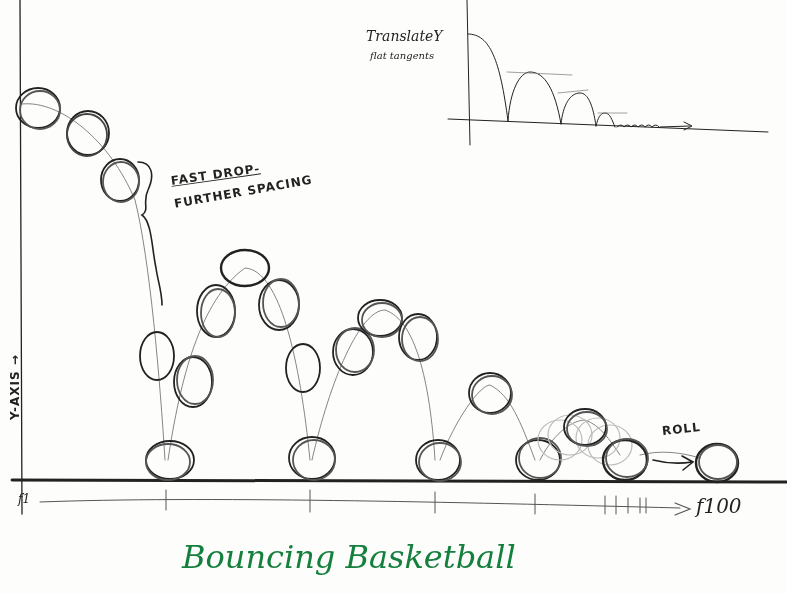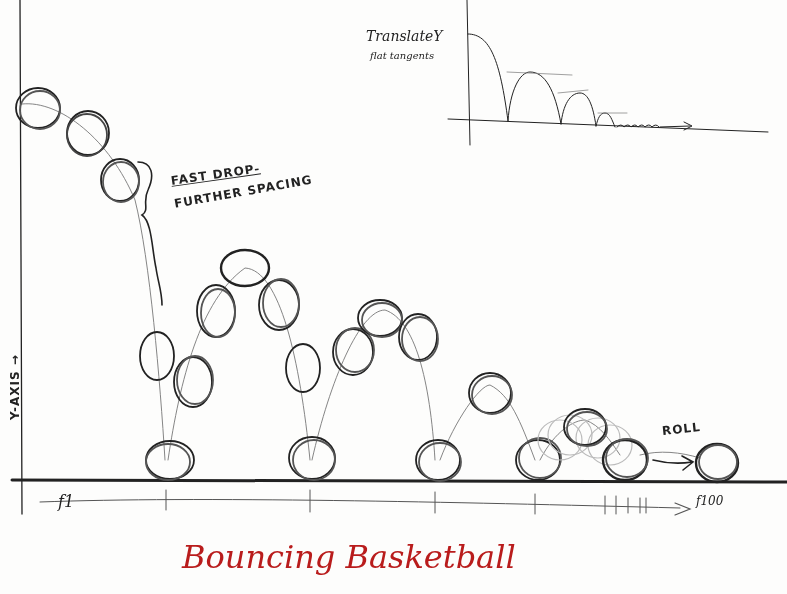--- a/index.html
+++ b/index.html
@@ -5,24 +5,24 @@
   html, body { margin: 0; padding: 0; background: #fdfdfc; }
   body { width: 787px; height: 594px; position: relative; overflow: hidden; font-family: "DejaVu Sans", sans-serif; }
   svg { position: absolute; left: 0; top: 0; }
   .lbl { position: absolute; color: #222; white-space: nowrap; }
   .hand { font-family: "DejaVu Serif", serif; }
   #t-translate { left: 366px; top: 28px; font-size: 14px; font-style: italic; }
   #t-flat { left: 370px; top: 50px; font-size: 10px; font-style: italic; }
   #t-fast { left: 170px; top: 174px; font-size: 12px; font-weight: bold; transform: rotate(-8deg); transform-origin: left top; letter-spacing: 1px; }
   #t-further { left: 173px; top: 197px; font-size: 12px; font-weight: bold; transform: rotate(-10deg); transform-origin: left top; letter-spacing: 1px; }
   #t-yaxis { left: 8px; top: 420px; font-size: 12px; font-weight: bold; transform: rotate(-90deg); transform-origin: left top; letter-spacing: 1px; }
-  #t-f1 { left: 18px; top: 492px; font-size: 16px; font-style: italic; margin-left: 40px; }
-  #t-f100 { left: 696px; top: 494px; font-size: 12px; font-style: italic; }
+  #t-f1 { left: 18px; top: 492px; font-size: 12px; font-style: italic; }
+  #t-f100 { left: 696px; top: 494px; font-size: 20px; font-style: italic; }
   #t-roll { left: 662px; top: 422px; font-size: 12px; font-weight: bold; transform: rotate(-6deg); letter-spacing: 1px; }
-  #t-title { left: 182px; top: 538px; font-size: 32px; font-style: italic; font-family: "DejaVu Serif", serif; color: #b91c1c; }
+  #t-title { left: 182px; top: 538px; font-size: 32px; font-style: italic; font-family: "DejaVu Serif", serif; color: #15803d; }
 </style>
 </head>
 <body>
 
 <svg width="787" height="594" viewBox="0 0 787 594">
   <g fill="none" stroke="#222" stroke-linecap="round">
 
     <line x1="20" y1="0" x2="22" y2="514" stroke-width="1.3"></line>
     <line x1="12" y1="480" x2="787" y2="482" stroke-width="3"></line>
 

